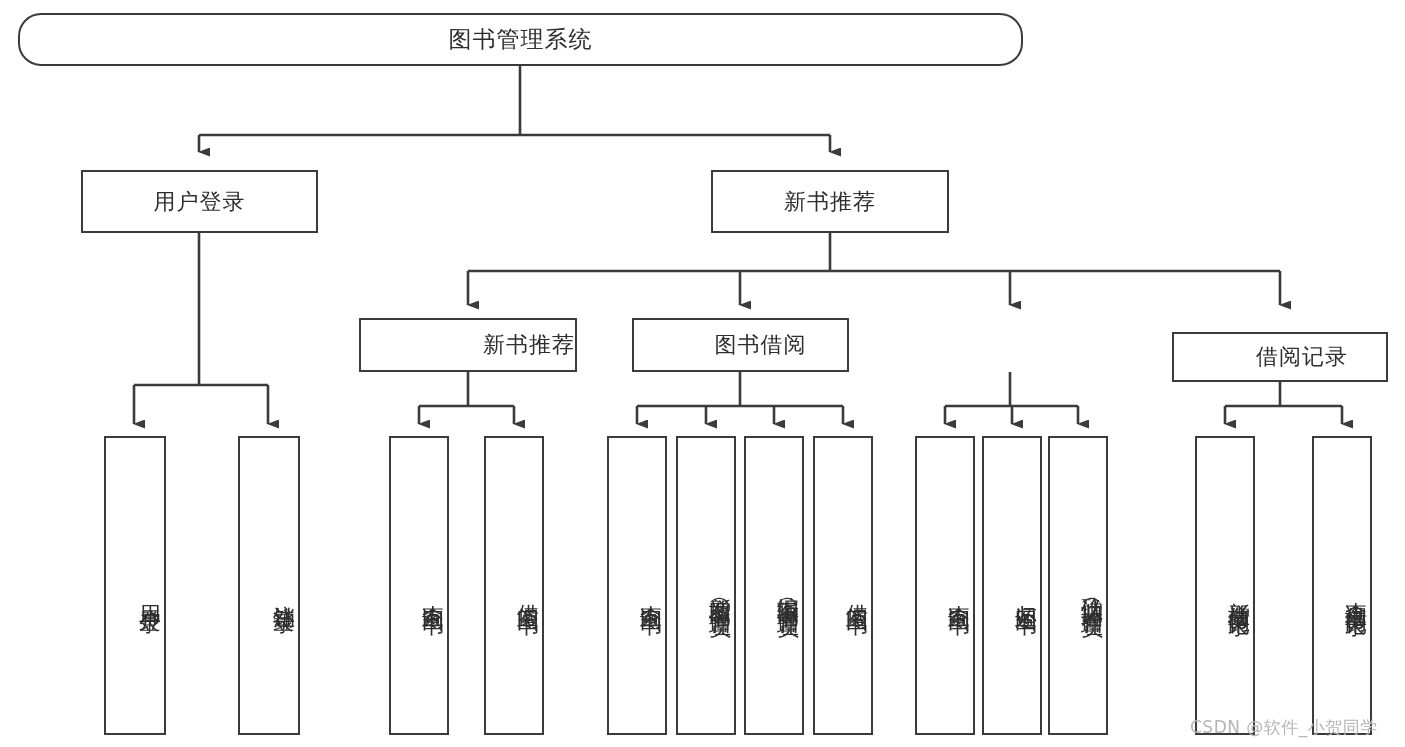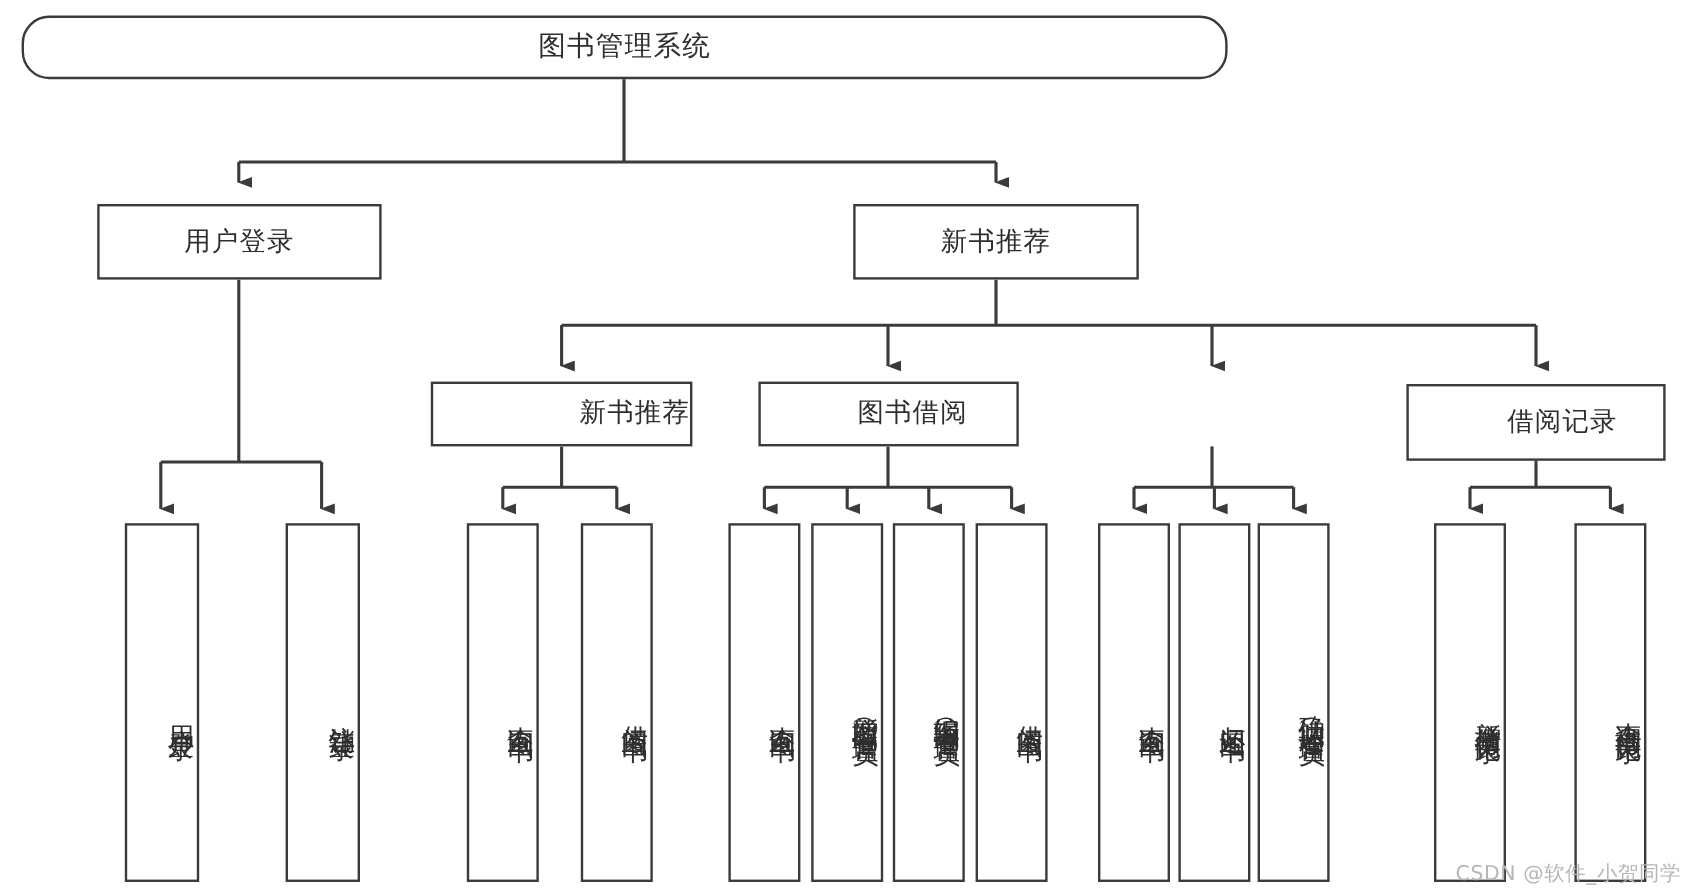--- a/index.html
+++ b/index.html
@@ -130,21 +130,21 @@
   <div class="node horiz" style="left:711px; top:170px; width:238px; height:63px;">
     <span class="label">新书推荐</span>
   </div>
 
   <div class="node horiz" style="left:359px; top:318px; width:218px; height:54px;justify-content:flex-end;">
     <span class="label">新书推荐</span>
   </div>
   <div class="node horiz" style="left:632px; top:318px; width:217px; height:54px;padding-left:40px;">
     <span class="label">图书借阅</span>
   </div>
-  <div class="node horiz" style="left:1172px; top:320px; width:216px; height:64px;padding-left:44px;">
+  <div class="node horiz" style="left:1172px; top:332px; width:216px; height:50px;padding-left:44px;">
     <span class="label">借阅记录</span>
   </div>
 
   <div class="node vert" style="left:104px; top:436px; width:62px; height:299px;">
     <span class="label">用户登录</span>
   </div>
   <div class="node vert" style="left:238px; top:436px; width:62px; height:299px;">
     <span class="label">注销登录</span>
   </div>
 
@@ -178,15 +178,15 @@
     <span class="label">确认归还（管理员）</span>
   </div>
 
   <div class="node vert" style="left:1195px; top:436px; width:60px; height:299px;">
     <span class="label">新增借阅记录</span>
   </div>
   <div class="node vert" style="left:1312px; top:436px; width:60px; height:299px;">
     <span class="label">查询借阅记录</span>
   </div>
 
-  <div class="watermark" style="left:1190px; top:716px;margin-left:23px;">CSDN @软件_小贺同学</div>
+  <div class="watermark" style="left:1190px; top:716px;">CSDN @软件_小贺同学</div>
 
 </div>
 
 </body></html>

